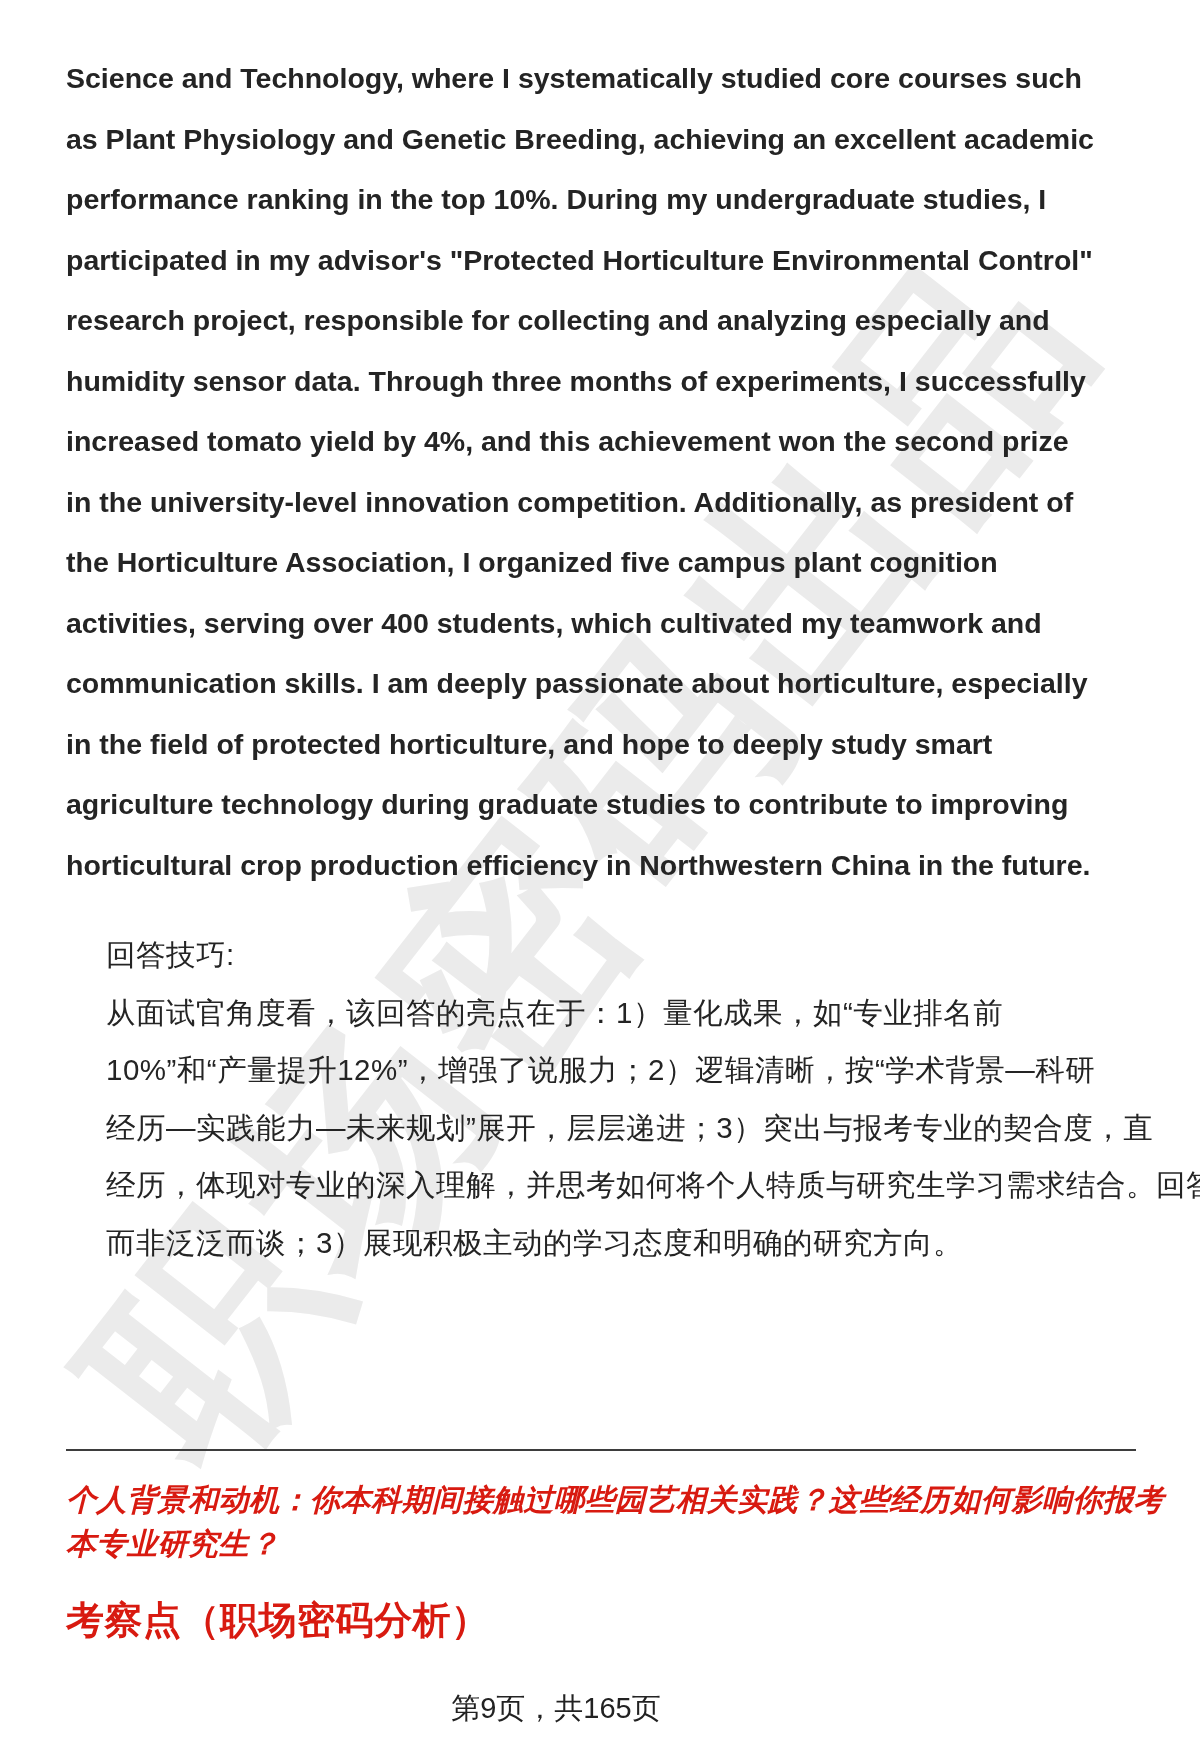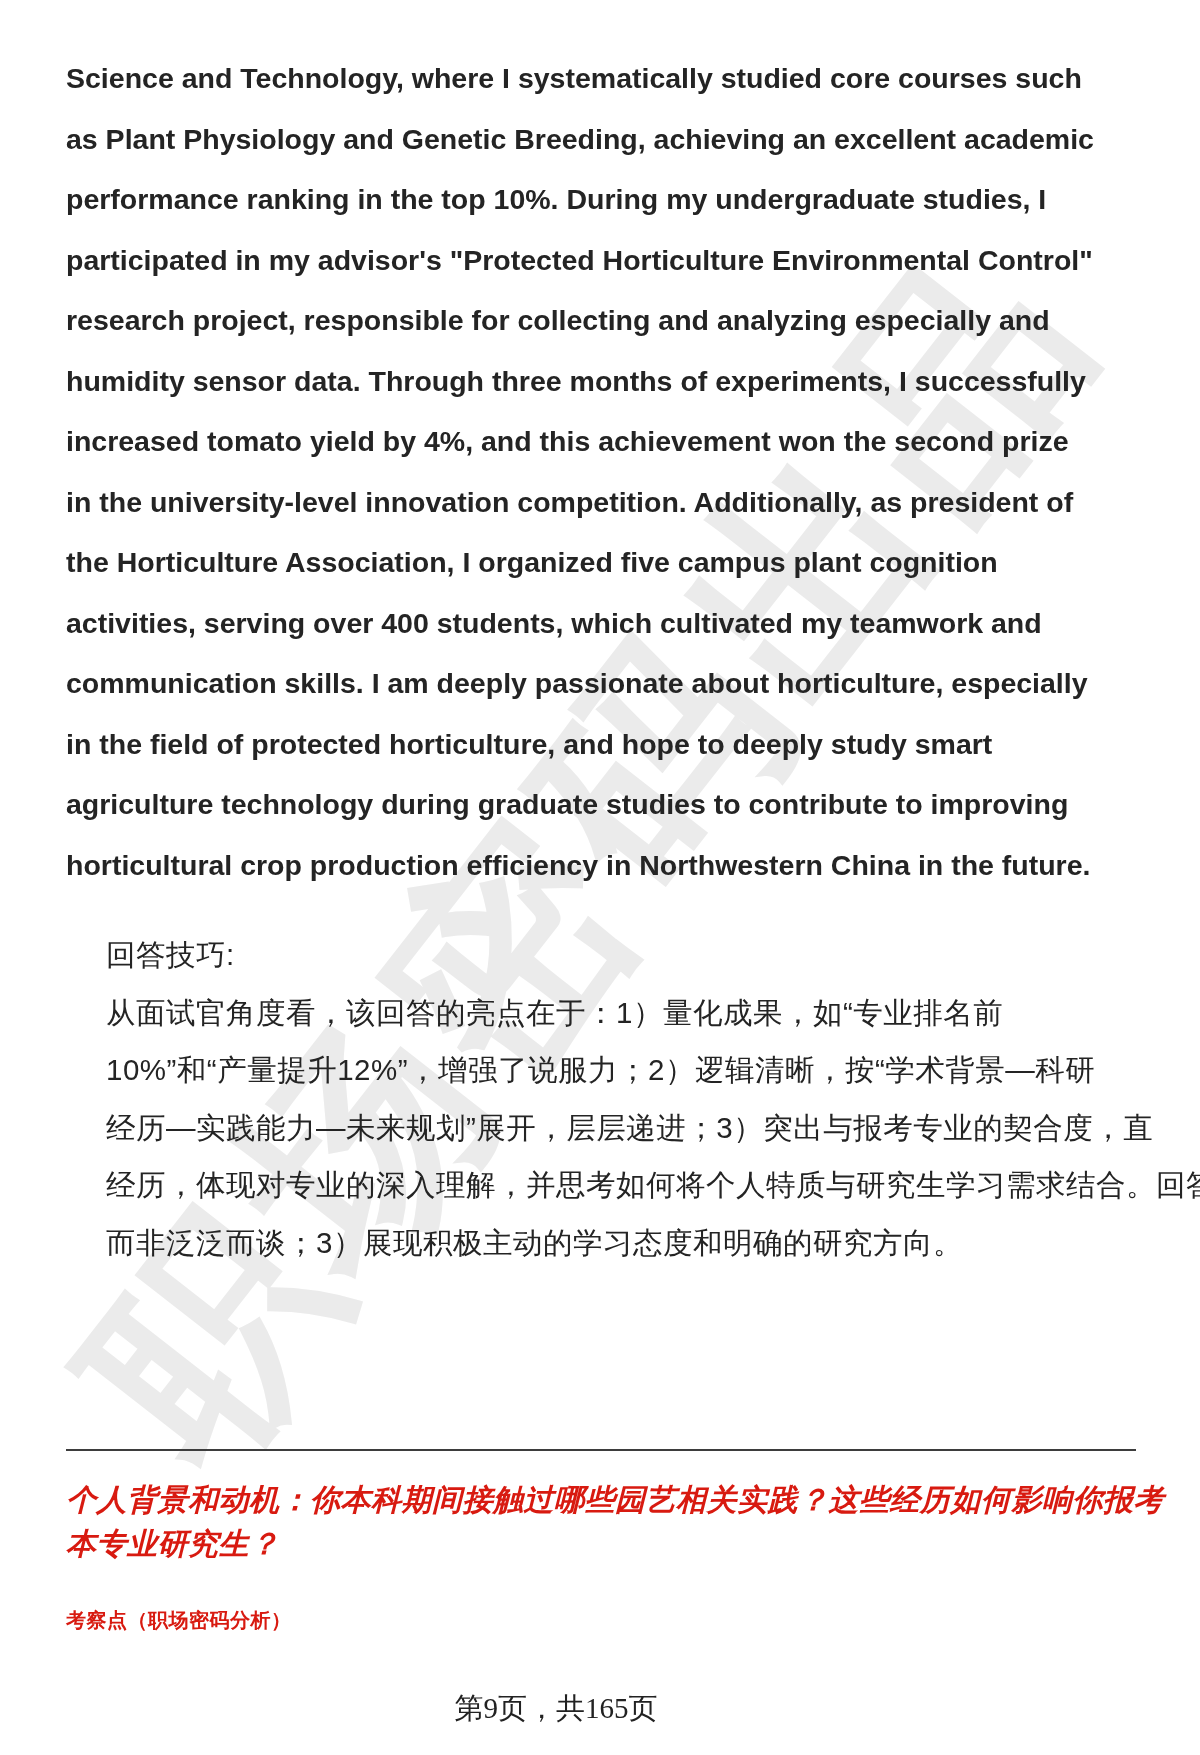--- a/index.html
+++ b/index.html
@@ -59,35 +59,34 @@
     font-size: 30px;
     line-height: 44px;
     font-weight: 700;
     color: #d81a10;
     letter-spacing: 0.5px;
   }
   .question-title .line { white-space: nowrap; font-style: italic; }
 
   .question-subtitle {
     left: 66px; top: 1598px; width: 1090px;
-    font-size: 20px;
+    font-size: 38px;
     line-height: 44px;
     font-weight: 700;
     color: #d81a10;
     letter-spacing: 0.5px;
     white-space: nowrap;
   }
 
   .page-footer {
     left: 0; top: 1686px; width: 1112px;
     text-align: center;
     font-size: 29px;
     line-height: 44px;
     color: #222222;
-    font-family: Liberation Serif, serif;
   }
 </style>
 </head>
 <body>
 
 <div class="page">
 
   <div class="watermark">职场密码出品</div>
 
   <div class="layer en-paragraph">

